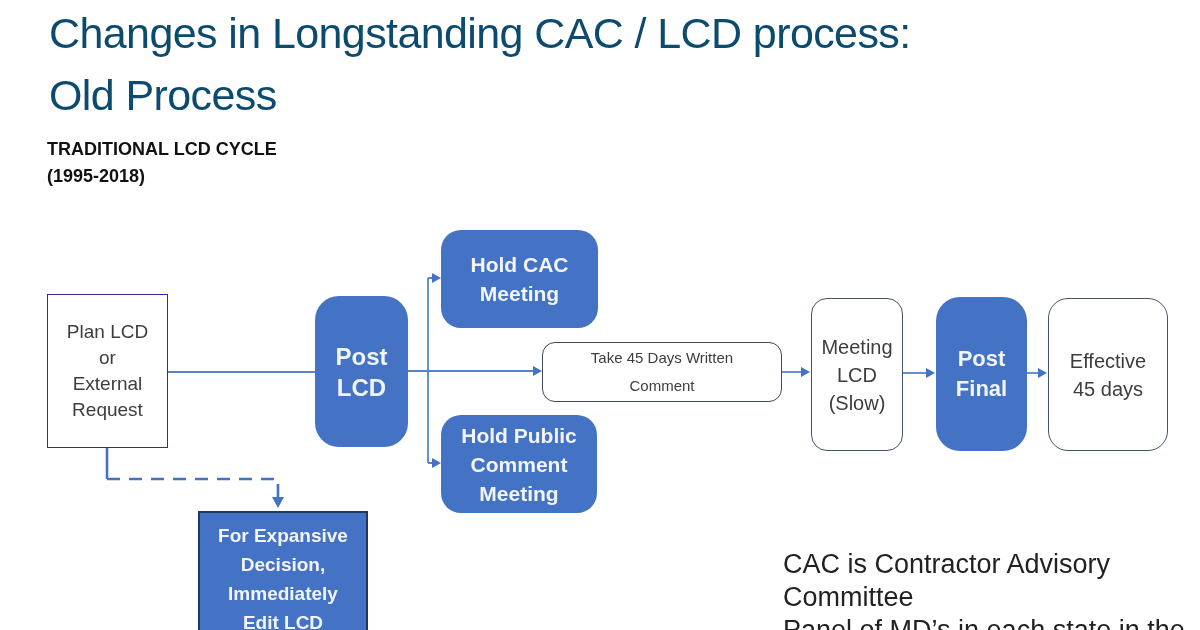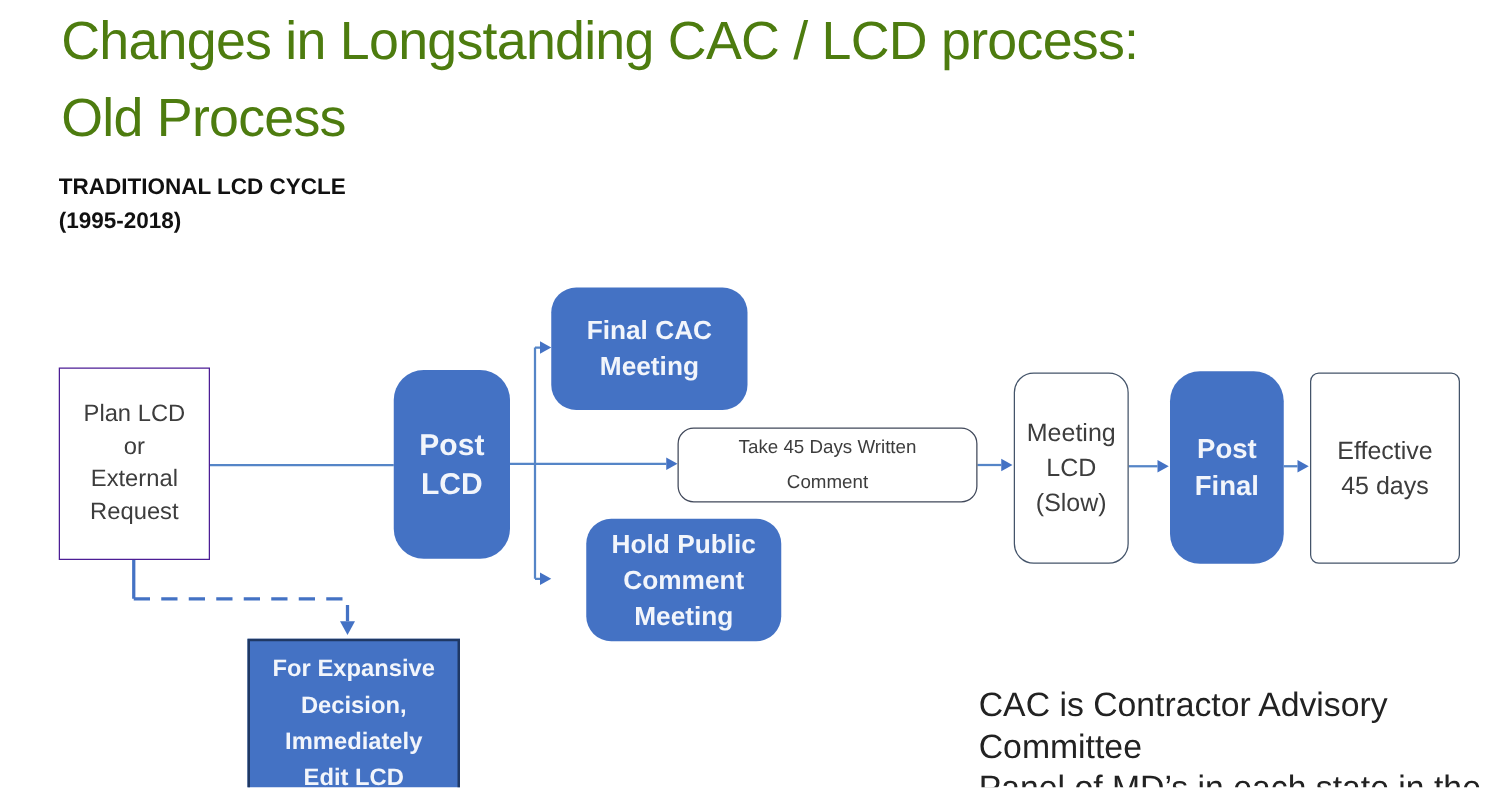--- a/index.html
+++ b/index.html
@@ -19,21 +19,21 @@
     white-space: pre-line;
   }
   .title {
     position: absolute;
     left: 49px;
     top: 2px;
     font-size: 43px;
     line-height: 62px;
     font-weight: 300;
     letter-spacing: -0.6px;
-    color: #4d7c0f;
+    color: #0c4a6e;
   }
   .subtitle {
     position: absolute;
     left: 47px;
     top: 136px;
     font-size: 18px;
     line-height: 27px;
     font-weight: 700;
     color: #111111;
   }
@@ -79,37 +79,37 @@
   }
   .n-take45 {
     left: 542px; top: 342px; width: 240px; height: 60px;
     border: 1.5px solid #40485A;
     border-radius: 13px;
     font-size: 15px; line-height: 28px;
   }
   .n-holdpublic {
     left: 441px; top: 415px; width: 156px; height: 98px;
     border-radius: 20px;
-    font-size: 21px; line-height: 29px; margin-left: 28px;
+    font-size: 21px; line-height: 29px;
   }
   .n-revise {
     left: 811px; top: 298px; width: 92px; height: 153px;
     border: 1.5px solid #44546A;
     border-radius: 16px;
     font-size: 20px; line-height: 28px;
   }
   .n-postfinal {
     left: 936px; top: 297px; width: 91px; height: 154px;
     border-radius: 24px;
     font-size: 22px; line-height: 30px;
   }
   .n-effective {
     left: 1048px; top: 298px; width: 120px; height: 153px;
     border: 1.5px solid #44546A;
-    border-radius: 7px;
+    border-radius: 20px;
     font-size: 20px; line-height: 28px;
   }
   .n-expansive {
     left: 198px; top: 511px; width: 170px; height: 128px;
     border: 2.5px solid #1F3864;
     align-items: flex-start;
     padding-top: 8px;
     font-size: 19px; line-height: 29px;
     font-weight: 600;
   }
@@ -156,21 +156,21 @@
   </svg>
 
   <div class="node node-white n-plan pre">Plan LCD
 or
 External
 Request</div>
 
   <div class="node node-blue n-postlcd pre">Post
 LCD</div>
 
-  <div class="node node-blue n-holdcac pre">Final CAC
+  <div class="node node-blue n-holdcac pre">Hold CAC
 Meeting</div>
 
   <div class="node node-white n-take45 pre">Take 45 Days Written
 Comment</div>
 
   <div class="node node-blue n-holdpublic pre">Hold Public
 Comment
 Meeting</div>
 
   <div class="node node-white n-revise pre">Meeting

